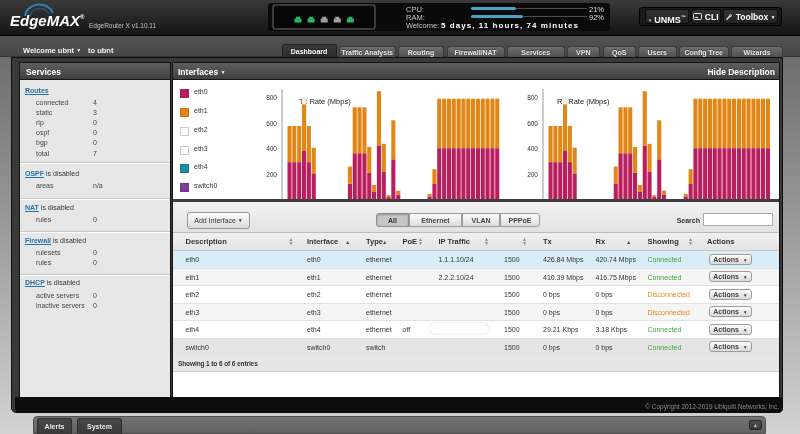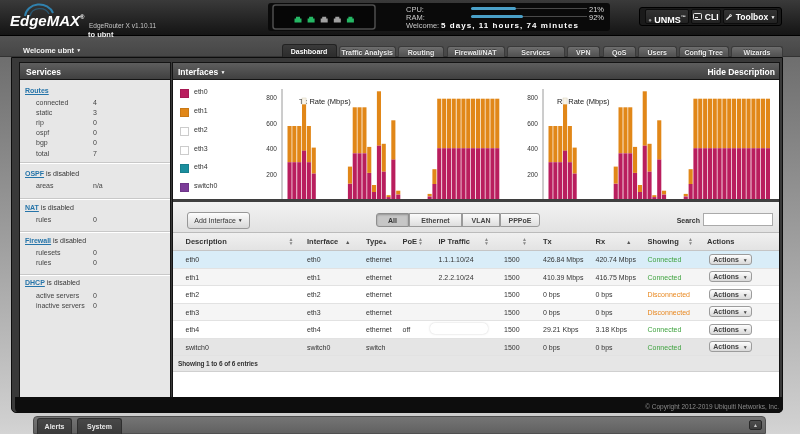--- a/index.html
+++ b/index.html
@@ -40,21 +40,21 @@
 <div class="abs" style="left:691px;top:9px;width:30px;height:15px;background:linear-gradient(#333,#222);border:1px solid #0c0c0c;border-radius:2px;color:#fff;font-size:8.5px;font-weight:bold;text-align:center;line-height:14px;white-space:nowrap"><svg width="9" height="7" viewBox="0 0 18 14" style="vertical-align:0px">
       <rect x="1" y="1" width="16" height="12" rx="2" fill="none" stroke="#e8e8e8" stroke-width="2"></rect>
       <rect x="4" y="8" width="6" height="2" fill="#e8e8e8"></rect>
     </svg> CLI</div>
 <div class="abs" style="left:723px;top:9px;width:55px;height:15px;background:linear-gradient(#333,#222);border:1px solid #0c0c0c;border-radius:2px;color:#fff;font-size:8.5px;font-weight:bold;text-align:center;line-height:14px;white-space:nowrap"><svg width="8" height="8" viewBox="0 0 16 16" style="vertical-align:-1px">
       <path d="M13.5 3.2 L10.8 5.9 L10.1 5.2 L12.8 2.5 A3.4 3.4 0 0 0 8.2 6.1 L2.6 11.7 A1.4 1.4 0 0 0 4.6 13.7 L10.2 8.1 A3.4 3.4 0 0 0 13.5 3.2 Z" fill="#e8e8e8"></path>
     </svg> Toolbox <span style="font-size:5px;vertical-align:1px">▼</span></div>
 
 <div class="abs" style="left:0;top:36px;width:800px;height:21px;background:linear-gradient(#535353,#464646);border-bottom:1px solid #333"></div>
 <div class="abs" style="left:23px;top:46px;font-size:7.5px;font-weight:bold;color:#f2f2f2;white-space:nowrap">Welcome ubnt <span style="font-size:5px;vertical-align:1px">▼</span></div>
-<div class="abs" style="left:88px;top:30px;font-size:7.5px;font-weight:bold;color:#f2f2f2;white-space:nowrap">to ubnt</div>
+<div class="abs" style="left:88px;top:46px;font-size:7.5px;font-weight:bold;color:#f2f2f2;white-space:nowrap">to ubnt</div>
 <div style="position:absolute;left:281.5px;width:55px;background:linear-gradient(#3a3a3a,#2c2c2c);border:1px solid #222;color:#fff;top:44px;height:13px;line-height:13px;border-bottom:none;border-radius:3px 3px 0 0;font-size:7px;font-weight:bold;text-align:center;text-shadow:0 -1px 0 rgba(0,0,0,0.4);white-space:nowrap">Dashboard</div>
 <div style="position:absolute;left:339px;width:56.5px;background:linear-gradient(#6e6e6e,#4f4f4f);border:1px solid #3a3a3a;color:#e8e8e8;top:45.5px;height:11.5px;line-height:11px;border-bottom:none;border-radius:3px 3px 0 0;font-size:7px;font-weight:bold;text-align:center;text-shadow:0 -1px 0 rgba(0,0,0,0.4);white-space:nowrap">Traffic Analysis</div>
 <div style="position:absolute;left:398px;width:46px;background:linear-gradient(#6e6e6e,#4f4f4f);border:1px solid #3a3a3a;color:#e8e8e8;top:45.5px;height:11.5px;line-height:11px;border-bottom:none;border-radius:3px 3px 0 0;font-size:7px;font-weight:bold;text-align:center;text-shadow:0 -1px 0 rgba(0,0,0,0.4);white-space:nowrap">Routing</div>
 <div style="position:absolute;left:446.5px;width:58px;background:linear-gradient(#6e6e6e,#4f4f4f);border:1px solid #3a3a3a;color:#e8e8e8;top:45.5px;height:11.5px;line-height:11px;border-bottom:none;border-radius:3px 3px 0 0;font-size:7px;font-weight:bold;text-align:center;text-shadow:0 -1px 0 rgba(0,0,0,0.4);white-space:nowrap">Firewall/NAT</div>
 <div style="position:absolute;left:507px;width:57.5px;background:linear-gradient(#6e6e6e,#4f4f4f);border:1px solid #3a3a3a;color:#e8e8e8;top:45.5px;height:11.5px;line-height:11px;border-bottom:none;border-radius:3px 3px 0 0;font-size:7px;font-weight:bold;text-align:center;text-shadow:0 -1px 0 rgba(0,0,0,0.4);white-space:nowrap">Services</div>
 <div style="position:absolute;left:566.5px;width:33.5px;background:linear-gradient(#6e6e6e,#4f4f4f);border:1px solid #3a3a3a;color:#e8e8e8;top:45.5px;height:11.5px;line-height:11px;border-bottom:none;border-radius:3px 3px 0 0;font-size:7px;font-weight:bold;text-align:center;text-shadow:0 -1px 0 rgba(0,0,0,0.4);white-space:nowrap">VPN</div>
 <div style="position:absolute;left:602.5px;width:33.5px;background:linear-gradient(#6e6e6e,#4f4f4f);border:1px solid #3a3a3a;color:#e8e8e8;top:45.5px;height:11.5px;line-height:11px;border-bottom:none;border-radius:3px 3px 0 0;font-size:7px;font-weight:bold;text-align:center;text-shadow:0 -1px 0 rgba(0,0,0,0.4);white-space:nowrap">QoS</div>
 <div style="position:absolute;left:638px;width:38.5px;background:linear-gradient(#6e6e6e,#4f4f4f);border:1px solid #3a3a3a;color:#e8e8e8;top:45.5px;height:11.5px;line-height:11px;border-bottom:none;border-radius:3px 3px 0 0;font-size:7px;font-weight:bold;text-align:center;text-shadow:0 -1px 0 rgba(0,0,0,0.4);white-space:nowrap">Users</div>
 <div style="position:absolute;left:679px;width:49.5px;background:linear-gradient(#6e6e6e,#4f4f4f);border:1px solid #3a3a3a;color:#e8e8e8;top:45.5px;height:11.5px;line-height:11px;border-bottom:none;border-radius:3px 3px 0 0;font-size:7px;font-weight:bold;text-align:center;text-shadow:0 -1px 0 rgba(0,0,0,0.4);white-space:nowrap">Config Tree</div>
 <div style="position:absolute;left:731px;width:52px;background:linear-gradient(#6e6e6e,#4f4f4f);border:1px solid #3a3a3a;color:#e8e8e8;top:45.5px;height:11.5px;line-height:11px;border-bottom:none;border-radius:3px 3px 0 0;font-size:7px;font-weight:bold;text-align:center;text-shadow:0 -1px 0 rgba(0,0,0,0.4);white-space:nowrap">Wizards</div>

